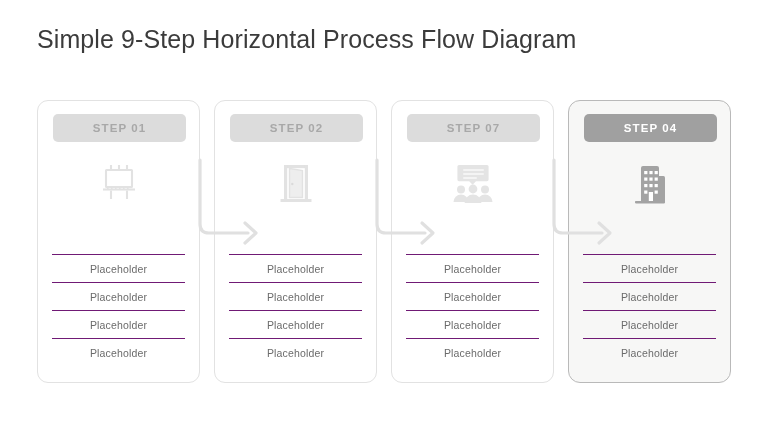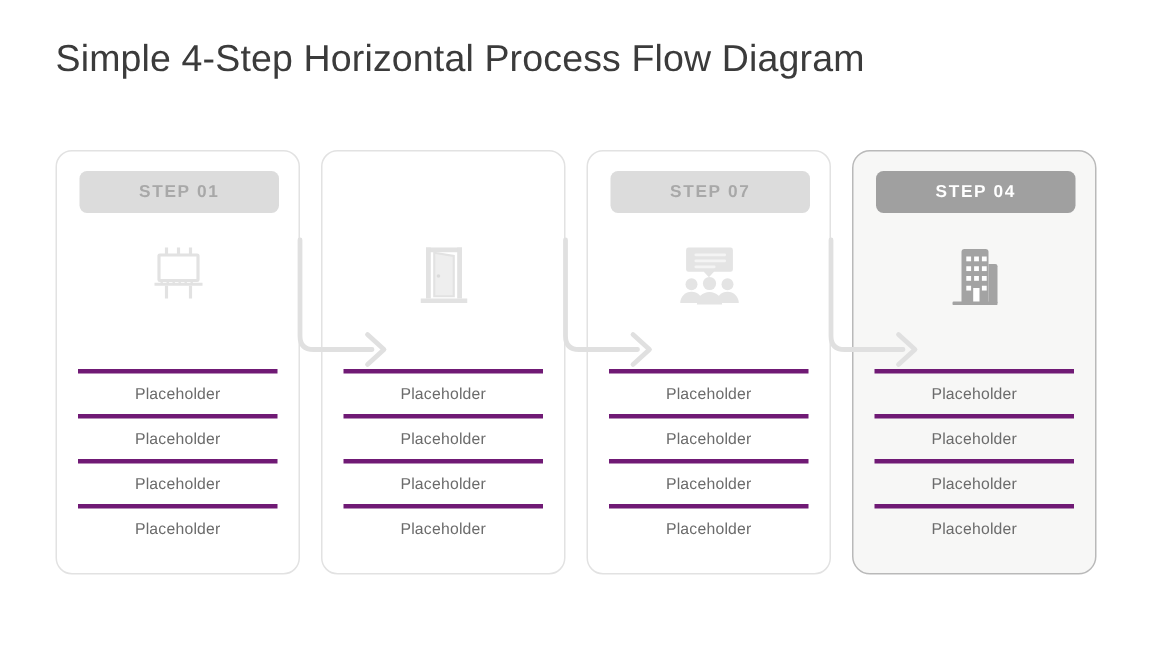--- a/index.html
+++ b/index.html
@@ -106,35 +106,35 @@
   }
 
   .placeholder-list {
     position: absolute;
     left: 14px;
     right: 14px;
     bottom: 16px;
   }
   .placeholder-row {
     height: 27px;
-    border-top: 3px solid #701a75;
+    border-top: 1px solid #701a75;
     display: flex;
     align-items: center;
     justify-content: center;
   }
   .placeholder-row span {
     font-size: 10.5px;
     color: #6b6b6b;
     letter-spacing: 0.15px;
   }
 </style>
 </head>
 <body>
 
-<div id="page-title">Simple 4-Step Horizontal Process Flow Diagram</div>
+<div id="page-title">Simple 9-Step Horizontal Process Flow Diagram</div>
 
 <div id="diagram">
 
   <svg class="connectors" viewBox="0 0 768 432" width="768" height="432">
     <g fill="none" stroke="#e0e0e0" stroke-width="3.2" stroke-linecap="round" stroke-linejoin="round">
       <g>
         <path d="M 200 160 L 200 224 Q 200 233 209 233 L 248 233"></path>
         <polyline points="245,223 256,233 245,243"></polyline>
       </g>
       <g>
@@ -183,20 +183,23 @@
       <div class="placeholder-row">
           <span>Placeholder</span>
         </div>
       <div class="placeholder-row">
           <span>Placeholder</span>
         </div>
     </div>
   </div>
 
   <div class="step-card card-2">
+    <div class="step-header">
+      <span class="step-header-label">STEP 02</span>
+    </div>
     <div class="step-icon">
       <svg width="40" height="44" viewBox="0 0 40 44">
         <g fill="#e2e2e2">
           <path d="M8 3 h24 v3.2 h-24 z"></path>
           <path d="M8 3 h3.2 v34 h-3.2 z"></path>
           <path d="M28.8 3 h3.2 v34 h-3.2 z"></path>
           <path d="M4.5 37 h31 v3 h-31 z"></path>
         </g>
         <path d="M13.5 6.5 L26.5 8.6 V35.5 H13.5 Z" fill="#eeeeee" stroke="#e2e2e2" stroke-width="1.4"></path>
         <circle cx="16.3" cy="22" r="1.2" fill="#dadada"></circle>

